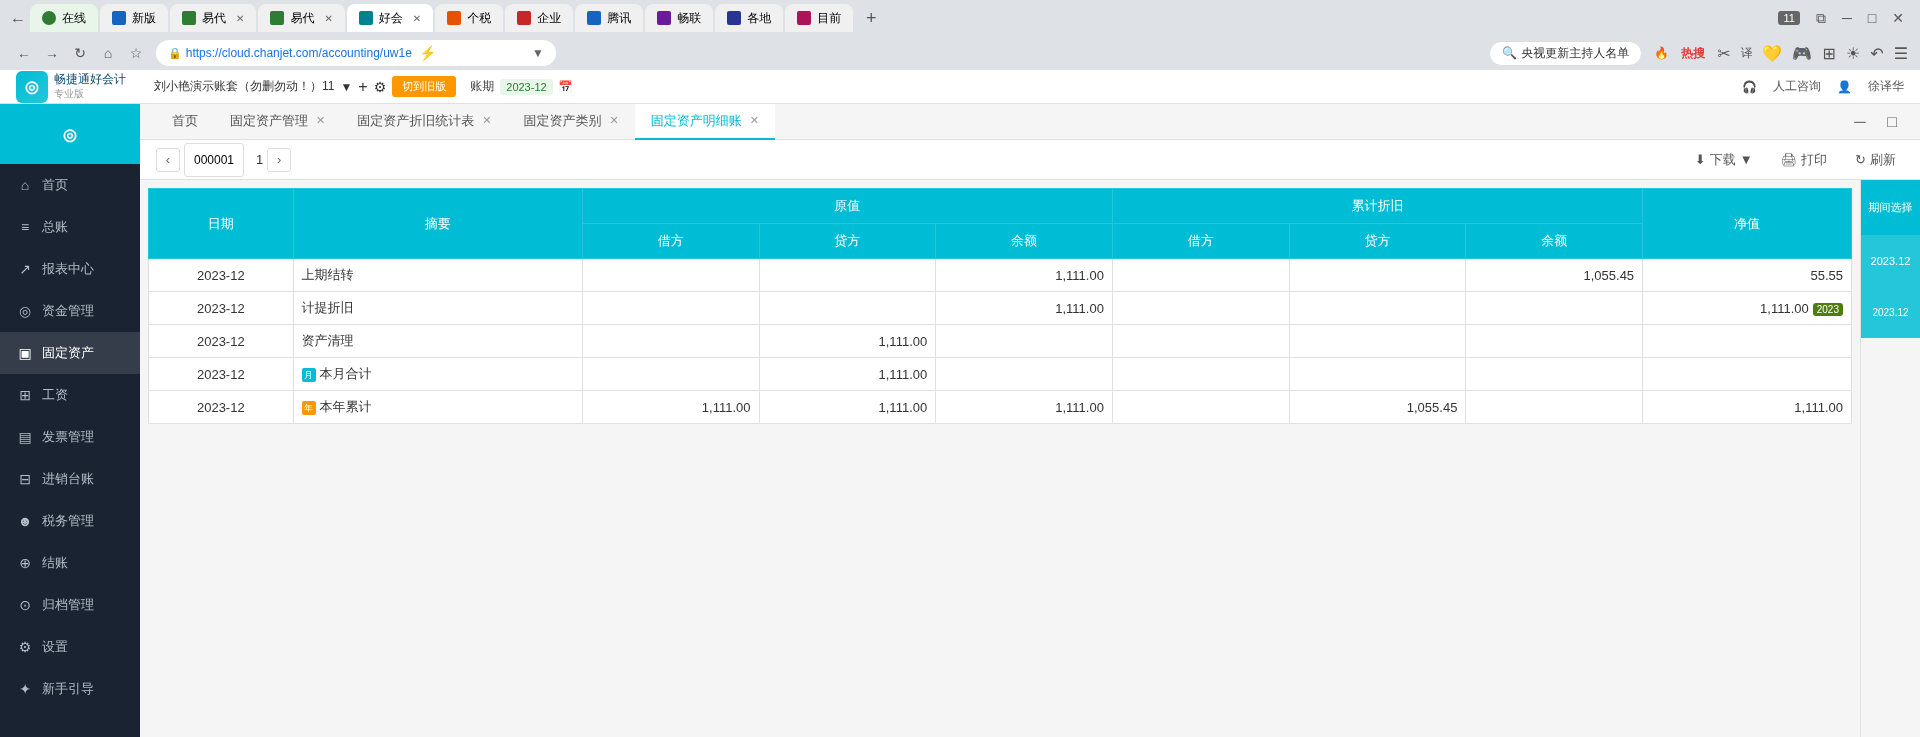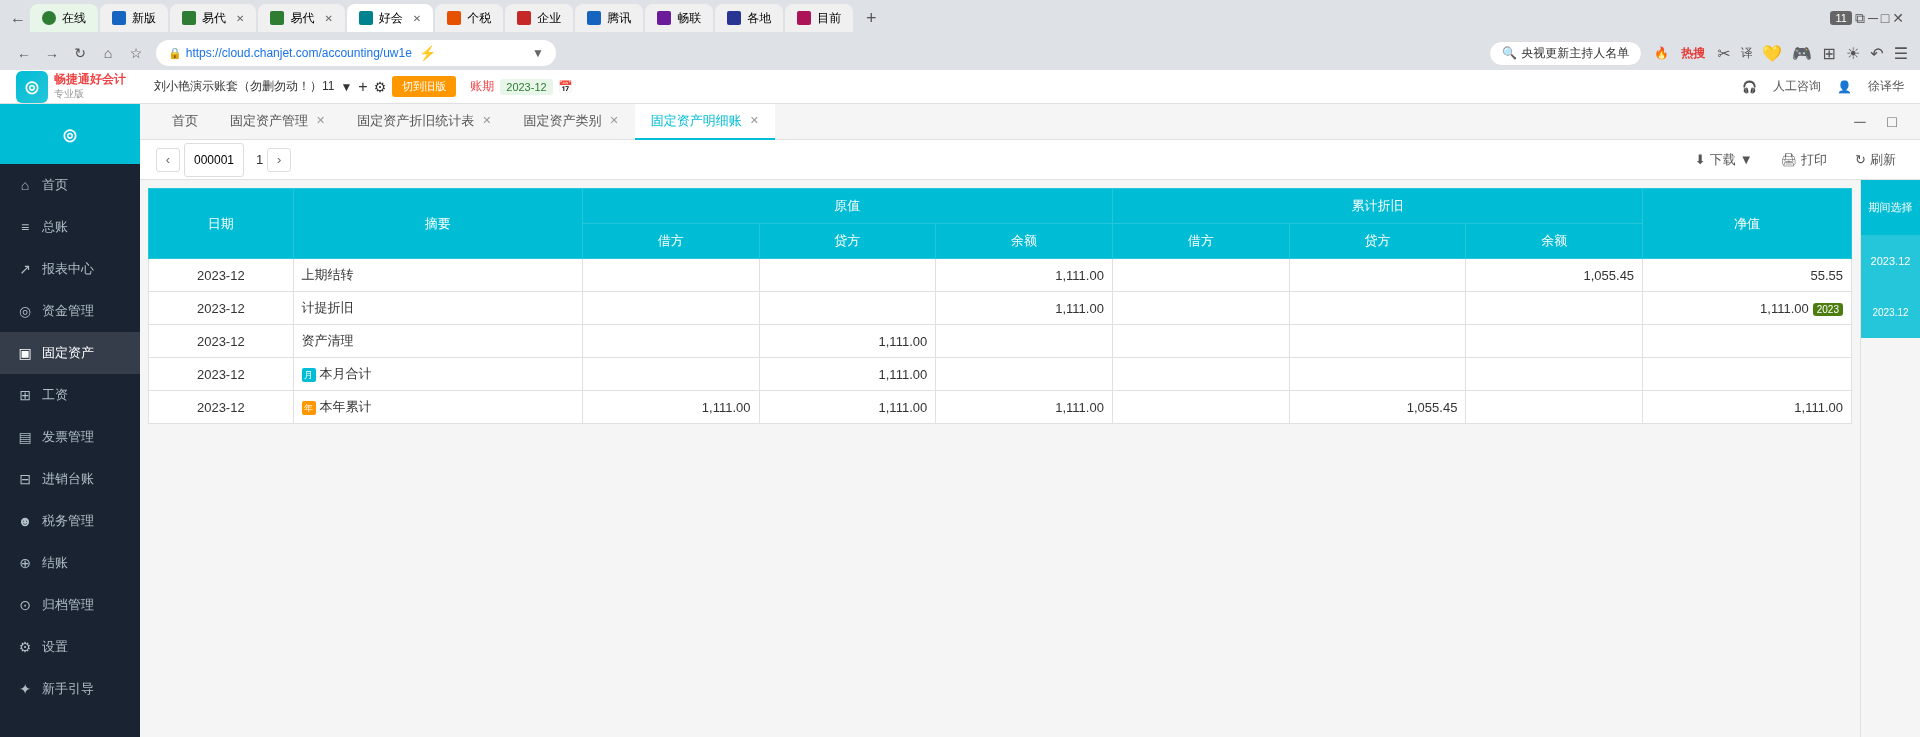--- a/index.html
+++ b/index.html
@@ -135,21 +135,21 @@
       <div class="tab-icon" style="width:14px;height:14px;background:#283593;border-radius:2px;flex-shrink:0;"></div>
       <span>各地</span>
     </div>
     <div class="browser-tab">
       <div class="tab-icon" style="width:14px;height:14px;background:#ad1457;border-radius:2px;flex-shrink:0;"></div>
       <span>目前</span>
     </div>
 
     <div style="width:24px;height:24px;display:flex;align-items:center;justify-content:center;cursor:pointer;color:#555;font-size:18px;margin-left:4px;">+</div>
 
-    <div style="margin-left:auto;display:flex;align-items:center;gap:3px;padding-right:8px;">
+    <div style="margin-left:auto;display:flex;align-items:center;gap:16px;padding-right:8px;">
       <div style="background:#666;color:#fff;border-radius:3px;padding:1px 5px;font-size:11px;">11</div>
       <div style="cursor:pointer;font-size:14px;color:#555;">⧉</div>
       <div style="cursor:pointer;font-size:14px;color:#555;">─</div>
       <div style="cursor:pointer;font-size:14px;color:#555;">□</div>
       <div style="cursor:pointer;font-size:14px;color:#555;">✕</div>
     </div>
   </div>
 
   <div class="address-bar">
     <div class="nav-btns">
@@ -187,32 +187,32 @@
     </div>
   </div>
 </div>
 
 <div class="app-chrome">
   <div class="app-logo">
     <div class="logo-icon">
       <span style="font-size:16px;">◎</span>
     </div>
     <div>
-      <div style="font-size:12px;color:#ef4444;font-weight:bold;line-height:1.2;">畅捷通好会计</div>
+      <div style="font-size:12px;color:#0c4a6e;font-weight:normal;line-height:1.2;">畅捷通好会计</div>
       <div style="font-size:10px;color:#999;">专业版</div>
     </div>
   </div>
 
   <div class="account-selector">
     <span>刘小艳演示账套（勿删勿动！）11</span>
     <span style="cursor:pointer;">▼</span>
     <span style="cursor:pointer;font-size:16px;">+</span>
     <span style="cursor:pointer;font-size:14px;">⚙</span>
     <button class="switch-btn">切到旧版</button>
-    <span style="margin-left:8px;color:#ef4444;">账期</span>
+    <span style="margin-left:8px;color:#404040;">账期</span>
     <span class="period-badge">2023-12</span>
     <span style="cursor:pointer;">📅</span>
   </div>
 
   <div class="header-right">
     <span>🎧</span>
     <span style="cursor:pointer;color:#555;">人工咨询</span>
     <span>👤</span>
     <span style="cursor:pointer;color:#555;">徐译华</span>
   </div>

